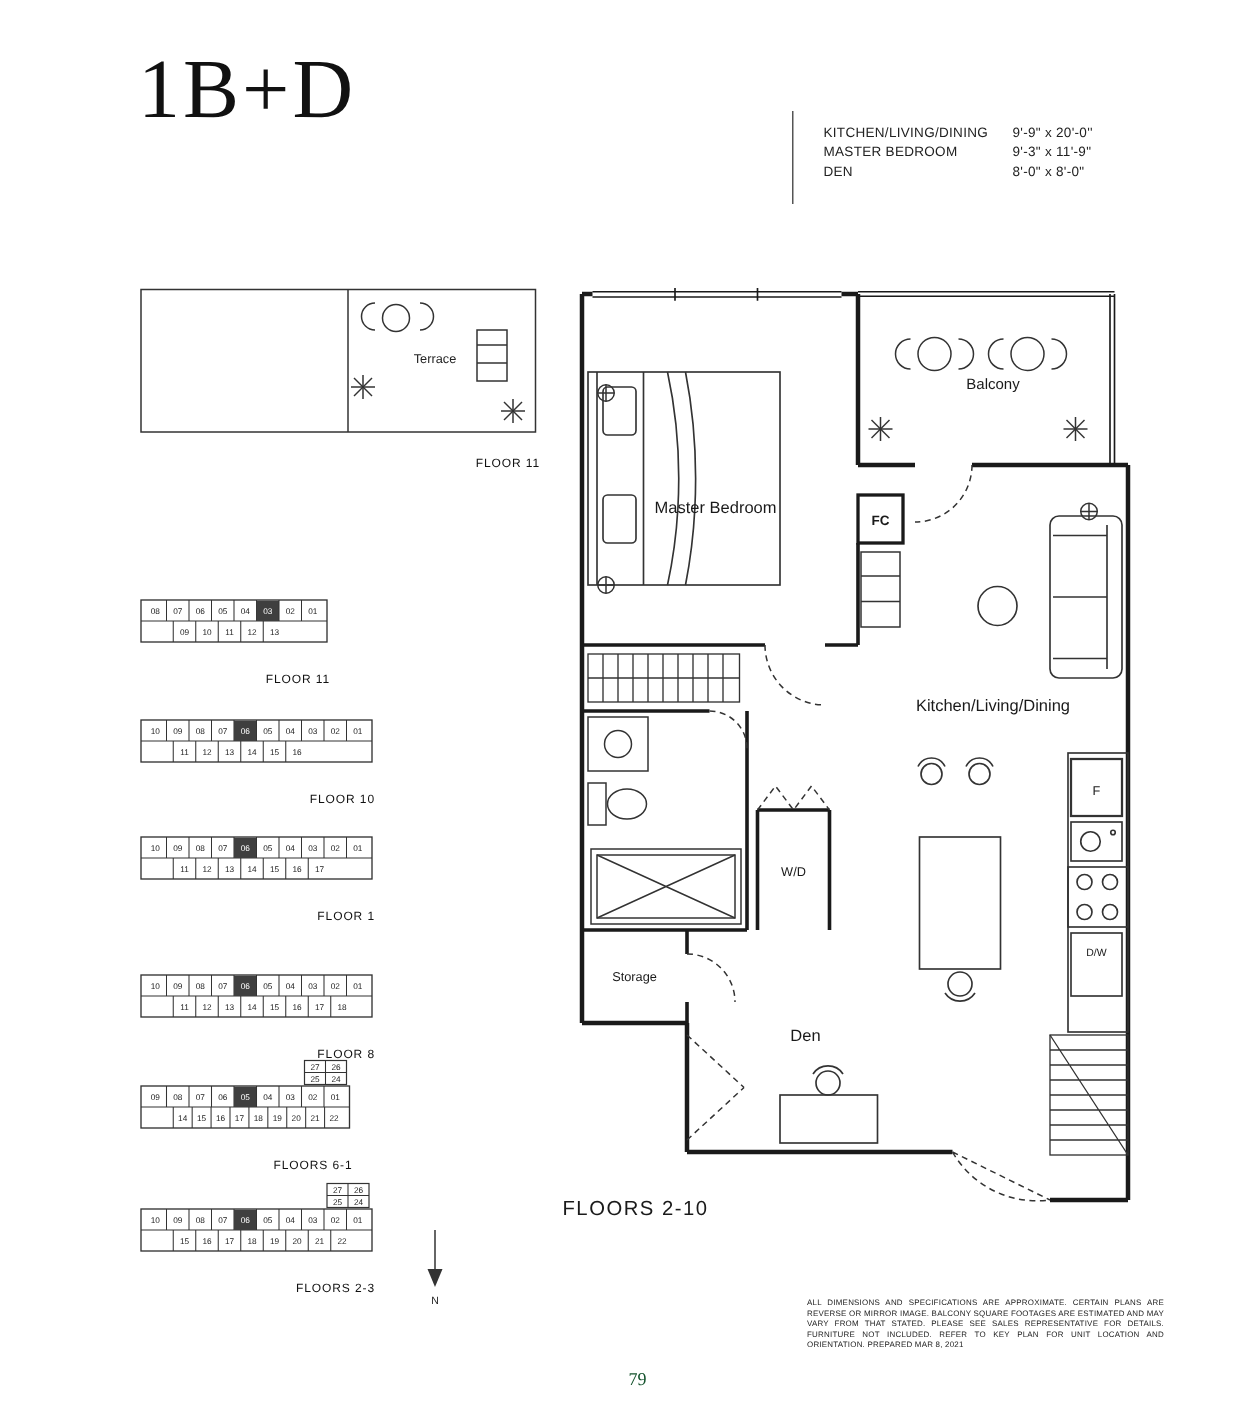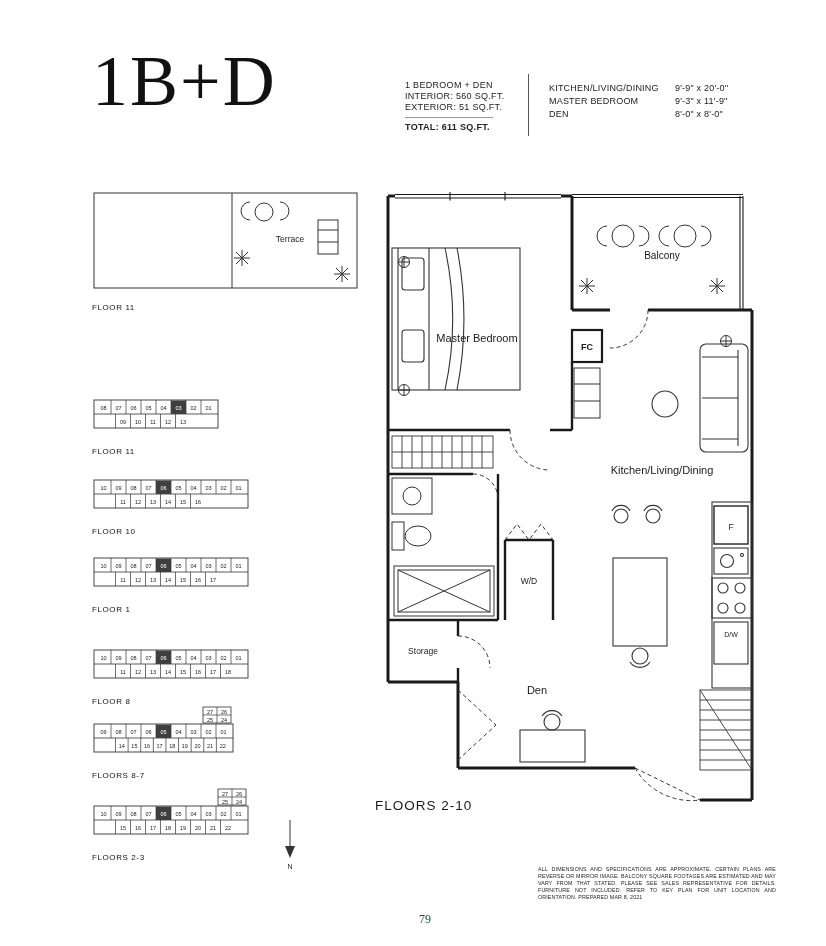--- a/index.html
+++ b/index.html
@@ -1,50 +1,43 @@
 <!DOCTYPE html>
 <html><head>
 <meta charset="utf-8">
 <style>
   html,body{margin:0;padding:0;background:#fff;}
   .page{position:relative;width:826px;height:946px;background:#fff;overflow:hidden;
         font-family:"Liberation Sans",sans-serif;color:#1a1a1a;}
-  .title{position:absolute;left:92px;top:40px;font-family:"Liberation Serif",serif;
-         font-size:72px;font-weight:400;letter-spacing:2px;color:#111;}
+  .title{position:absolute;left:92px;top:28px;font-family:"Liberation Serif",serif;
+         font-size:56px;font-weight:400;letter-spacing:2px;color:#111;}
   .info{position:absolute;left:405px;top:80px;font-size:9px;letter-spacing:.3px;
         line-height:11px;color:#222;}
   .info .rule{width:88px;height:1px;background:#999;margin:4px 0;}
   .info .total{font-weight:bold;}
   .vline{position:absolute;left:528px;top:74px;width:1px;height:62px;background:#555;}
   .dims{position:absolute;left:549px;top:83px;display:grid;grid-template-columns:122px auto;
         column-gap:4px;row-gap:3px;font-size:9px;letter-spacing:.2px;color:#222;}
-  .keyplan{position:absolute;left:92px;}
+  .keyplan{position:absolute;left:92px;text-align:right;}
   .kp-label{font-size:8px;letter-spacing:.6px;color:#111;margin-top:7px;}
   .plan{position:absolute;left:365px;top:184px;}
   .north{position:absolute;left:278px;top:816px;}
   .pagenum{position:absolute;left:385px;top:912px;width:80px;text-align:center;
            font-family:"Liberation Serif",serif;font-size:12px;color:#14532d;}
   .disclaimer{position:absolute;left:538px;top:866px;width:238px;font-size:5.3px;
               line-height:1.32;text-align:justify;letter-spacing:.15px;color:#222;}
   svg text{font-family:"Liberation Sans",sans-serif;}
 </style>
 </head>
 <body>
 
 <div class="page">
 
   <div class="title">1B+D</div>
 
-  <div class="info">
-    <div>1 BEDROOM + DEN</div>
-    <div>INTERIOR: 560 SQ.FT.</div>
-    <div>EXTERIOR: 51 SQ.FT.</div>
-    <div class="rule"></div>
-    <div class="total">TOTAL: 611 SQ.FT.</div>
-  </div>
 
   <div class="vline"></div>
 
   <div class="dims">
     <div>KITCHEN/LIVING/DINING</div>
     <div>9'-9" x 20'-0''</div>
     <div>MASTER BEDROOM</div>
     <div>9'-3" x 11'-9"</div>
     <div>DEN</div>
     <div>8'-0" x 8'-0"</div>
@@ -276,21 +269,21 @@
           <text x="80.25" y="41.5" font-size="5.5" text-anchor="middle" fill="#222">18</text>
           <line x1="86.55555555555556" y1="32" x2="86.55555555555556" y2="46" stroke="#333" stroke-width="0.7"></line>
           <text x="92.86111111111111" y="41.5" font-size="5.5" text-anchor="middle" fill="#222">19</text>
           <line x1="99.16666666666666" y1="32" x2="99.16666666666666" y2="46" stroke="#333" stroke-width="0.7"></line>
           <text x="105.47222222222221" y="41.5" font-size="5.5" text-anchor="middle" fill="#222">20</text>
           <line x1="111.77777777777777" y1="32" x2="111.77777777777777" y2="46" stroke="#333" stroke-width="0.7"></line>
           <text x="118.08333333333333" y="41.5" font-size="5.5" text-anchor="middle" fill="#222">21</text>
           <line x1="124.38888888888889" y1="32" x2="124.38888888888889" y2="46" stroke="#333" stroke-width="0.7"></line>
           <text x="130.69444444444443" y="41.5" font-size="5.5" text-anchor="middle" fill="#222">22</text>
         </svg></div>
-    <div class="kp-label">FLOORS 8-7</div>
+    <div class="kp-label">FLOORS 6-1</div>
   </div>
   <div class="keyplan" style="top:788px">
     <div class="kp-svg"><svg width="158" height="54" viewBox="0 0 158 54">
           <rect x="126" y="1" width="28" height="16" fill="none" stroke="#333" stroke-width="0.8"></rect>
           <line x1="140" y1="1" x2="140" y2="17" stroke="#333" stroke-width="0.7"></line>
           <line x1="126" y1="9" x2="154" y2="9" stroke="#333" stroke-width="0.7"></line>
           <text x="133" y="7.5" font-size="5.5" text-anchor="middle" fill="#222">27</text>
           <text x="147" y="7.5" font-size="5.5" text-anchor="middle" fill="#222">26</text>
           <text x="133" y="15.5" font-size="5.5" text-anchor="middle" fill="#222">25</text>
           <text x="147" y="15.5" font-size="5.5" text-anchor="middle" fill="#222">24</text>

